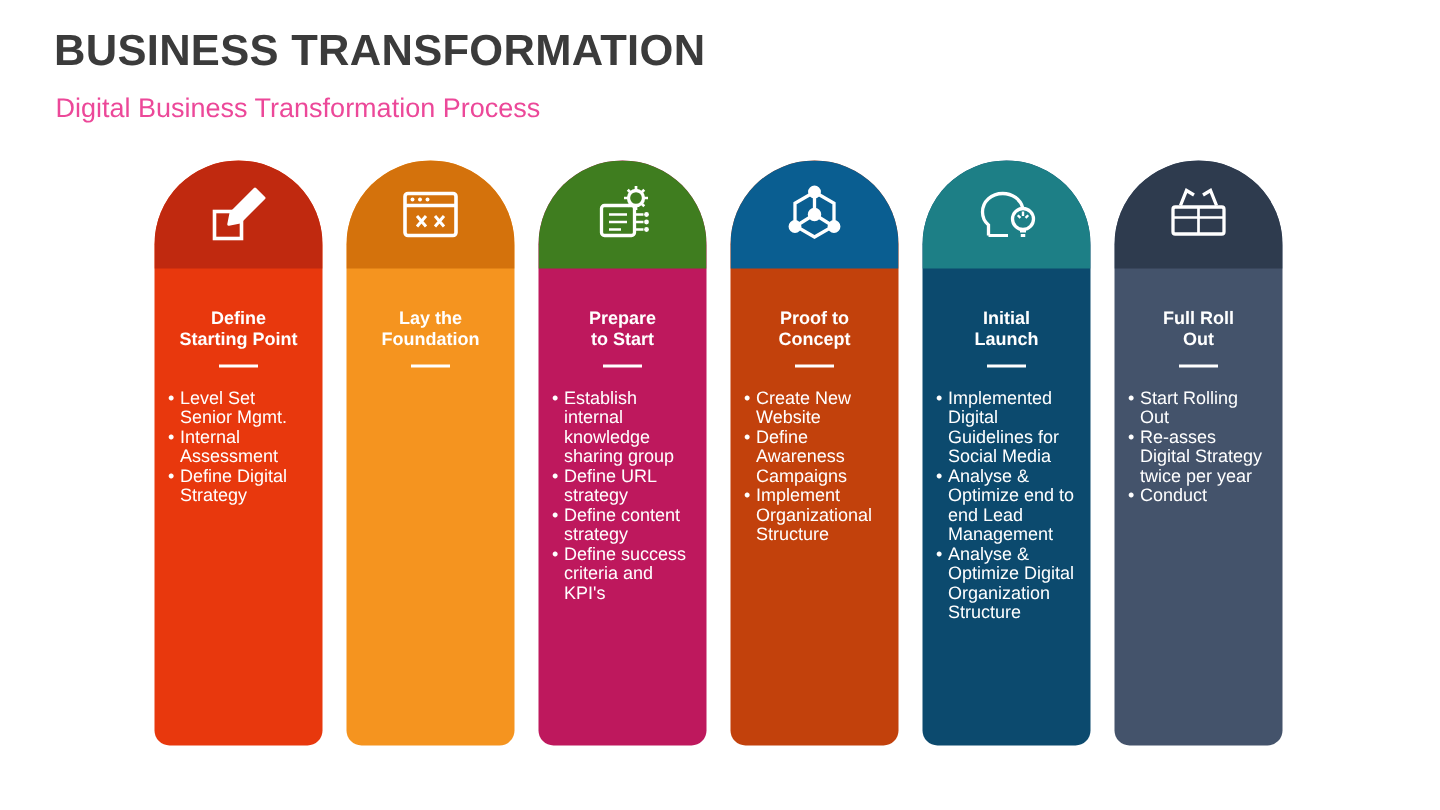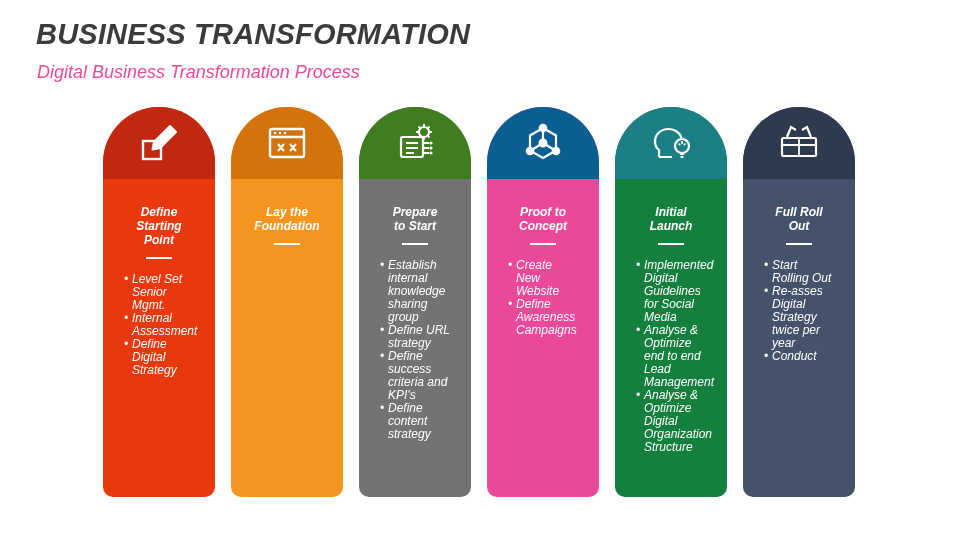--- a/index.html
+++ b/index.html
@@ -10,21 +10,20 @@
     width: 960px;
     height: 540px;
     background: #ffffff;
     font-family: "Liberation Sans", sans-serif;
     overflow: hidden;
   }
   #page {
     position: relative;
     width: 960px;
     height: 412px;
-    font-style: italic;
   }
   .title {
     position: absolute;
     left: 36px;
     top: 18px;
     font-size: 29px;
     font-weight: bold;
     letter-spacing: 0.2px;
     color: #3b3b3b;
     font-family: "Liberation Sans", sans-serif;
@@ -63,21 +62,21 @@
     display: flex;
     align-items: center;
     justify-content: center;
   }
   .col-body {
     position: absolute;
     left: 0;
     top: 72px;
     width: 100%;
     bottom: 0;
-    padding: 0 21px;
+    padding: 0 9px;
     box-sizing: border-box;
   }
   .col-heading {
     color: #ffffff;
     font-size: 12px;
     font-weight: bold;
     line-height: 14px;
     text-align: center;
     margin-top: 26px;
     white-space: pre-line;
@@ -157,21 +156,21 @@
               <path d="M13 23l6 7M19 23l-6 7M25 23l6 7M31 23l-6 7" stroke-width="2"></path>
             </svg>
           </div>
         </div>
         <div class="col-body">
           <div class="col-heading">Lay the
 Foundation</div>
           <div class="divider"></div>
         </div>
       </div>
-      <div class="col" style="background: #737373;">
+      <div class="col" style="background: #be185d;">
         <div class="col-top" style="background: rgb(63, 125, 31);">
           <div class="icon-wrap">
             <svg width="44" height="44" viewBox="0 0 44 44" fill="none" stroke="#ffffff" stroke-width="2.2">
               <circle cx="31" cy="11" r="5"></circle>
               <path d="M31 3v3M31 16v3M23 11h3M36 11h3M25.5 5.5l2 2M34.5 14.5l2 2M36.5 5.5l-2 2M27.5 14.5l-2 2" stroke-width="1.8"></path>
               <rect x="8" y="16" width="22" height="20" rx="2"></rect>
               <path d="M13 22h12M13 27h12M13 32h8" stroke-width="1.8"></path>
               <path d="M30 22h6M30 27h6M30 32h6" stroke-width="1.8"></path>
               <circle cx="38" cy="22" r="1.6" fill="#ffffff" stroke="none"></circle>
               <circle cx="38" cy="27" r="1.6" fill="#ffffff" stroke="none"></circle>
@@ -179,49 +178,50 @@
             </svg>
           </div>
         </div>
         <div class="col-body">
           <div class="col-heading">Prepare
 to Start</div>
           <div class="divider"></div>
           <ul class="bullets">
             <li>Establish internal knowledge sharing group</li>
             <li>Define URL strategy</li>
+            <li>Define content strategy</li>
             <li>Define success criteria and KPI's</li>
-            <li>Define content strategy</li>
-          </ul>
-        </div>
-      </div>
-      <div class="col" style="background: #ec4899;">
+          </ul>
+        </div>
+      </div>
+      <div class="col" style="background: #c2410c;">
         <div class="col-top" style="background: rgb(10, 94, 145);">
           <div class="icon-wrap">
             <svg width="44" height="44" viewBox="0 0 44 44" fill="none" stroke="#ffffff" stroke-width="2.2">
               <path d="M22 7l13 7.5v15L22 37 9 29.5v-15z"></path>
               <circle cx="22" cy="7" r="3.2" fill="#ffffff"></circle>
               <circle cx="9" cy="30" r="3.2" fill="#ffffff"></circle>
               <circle cx="35" cy="30" r="3.2" fill="#ffffff"></circle>
               <circle cx="22" cy="22" r="3.4" fill="#ffffff"></circle>
               <path d="M22 10.5v8M11.5 28.5l8-5M32.5 28.5l-8-5"></path>
             </svg>
           </div>
         </div>
         <div class="col-body">
           <div class="col-heading">Proof to
 Concept</div>
           <div class="divider"></div>
           <ul class="bullets">
             <li>Create New Website</li>
             <li>Define Awareness Campaigns</li>
-          </ul>
-        </div>
-      </div>
-      <div class="col" style="background: #15803d;">
+            <li>Implement Organizational Structure</li>
+          </ul>
+        </div>
+      </div>
+      <div class="col" style="background: #0c4a6e;">
         <div class="col-top" style="background: rgb(29, 127, 134);">
           <div class="icon-wrap">
             <svg width="44" height="44" viewBox="0 0 44 44" fill="none" stroke="#ffffff" stroke-width="2.2">
               <path d="M10 36v-7c-2.5-2-4-5.2-4-8.6C6 13.3 12 8 19.5 8c6.4 0 11.8 3.9 13.2 9.3"></path>
               <path d="M10 36h13" stroke-width="2"></path>
               <circle cx="33" cy="25" r="7"></circle>
               <path d="M31 33h4M31.5 36h3" stroke-width="2"></path>
               <path d="M33 20v3M29.5 22.5l1.8 1.8M36.5 22.5l-1.8 1.8" stroke-width="1.6"></path>
             </svg>
           </div>

